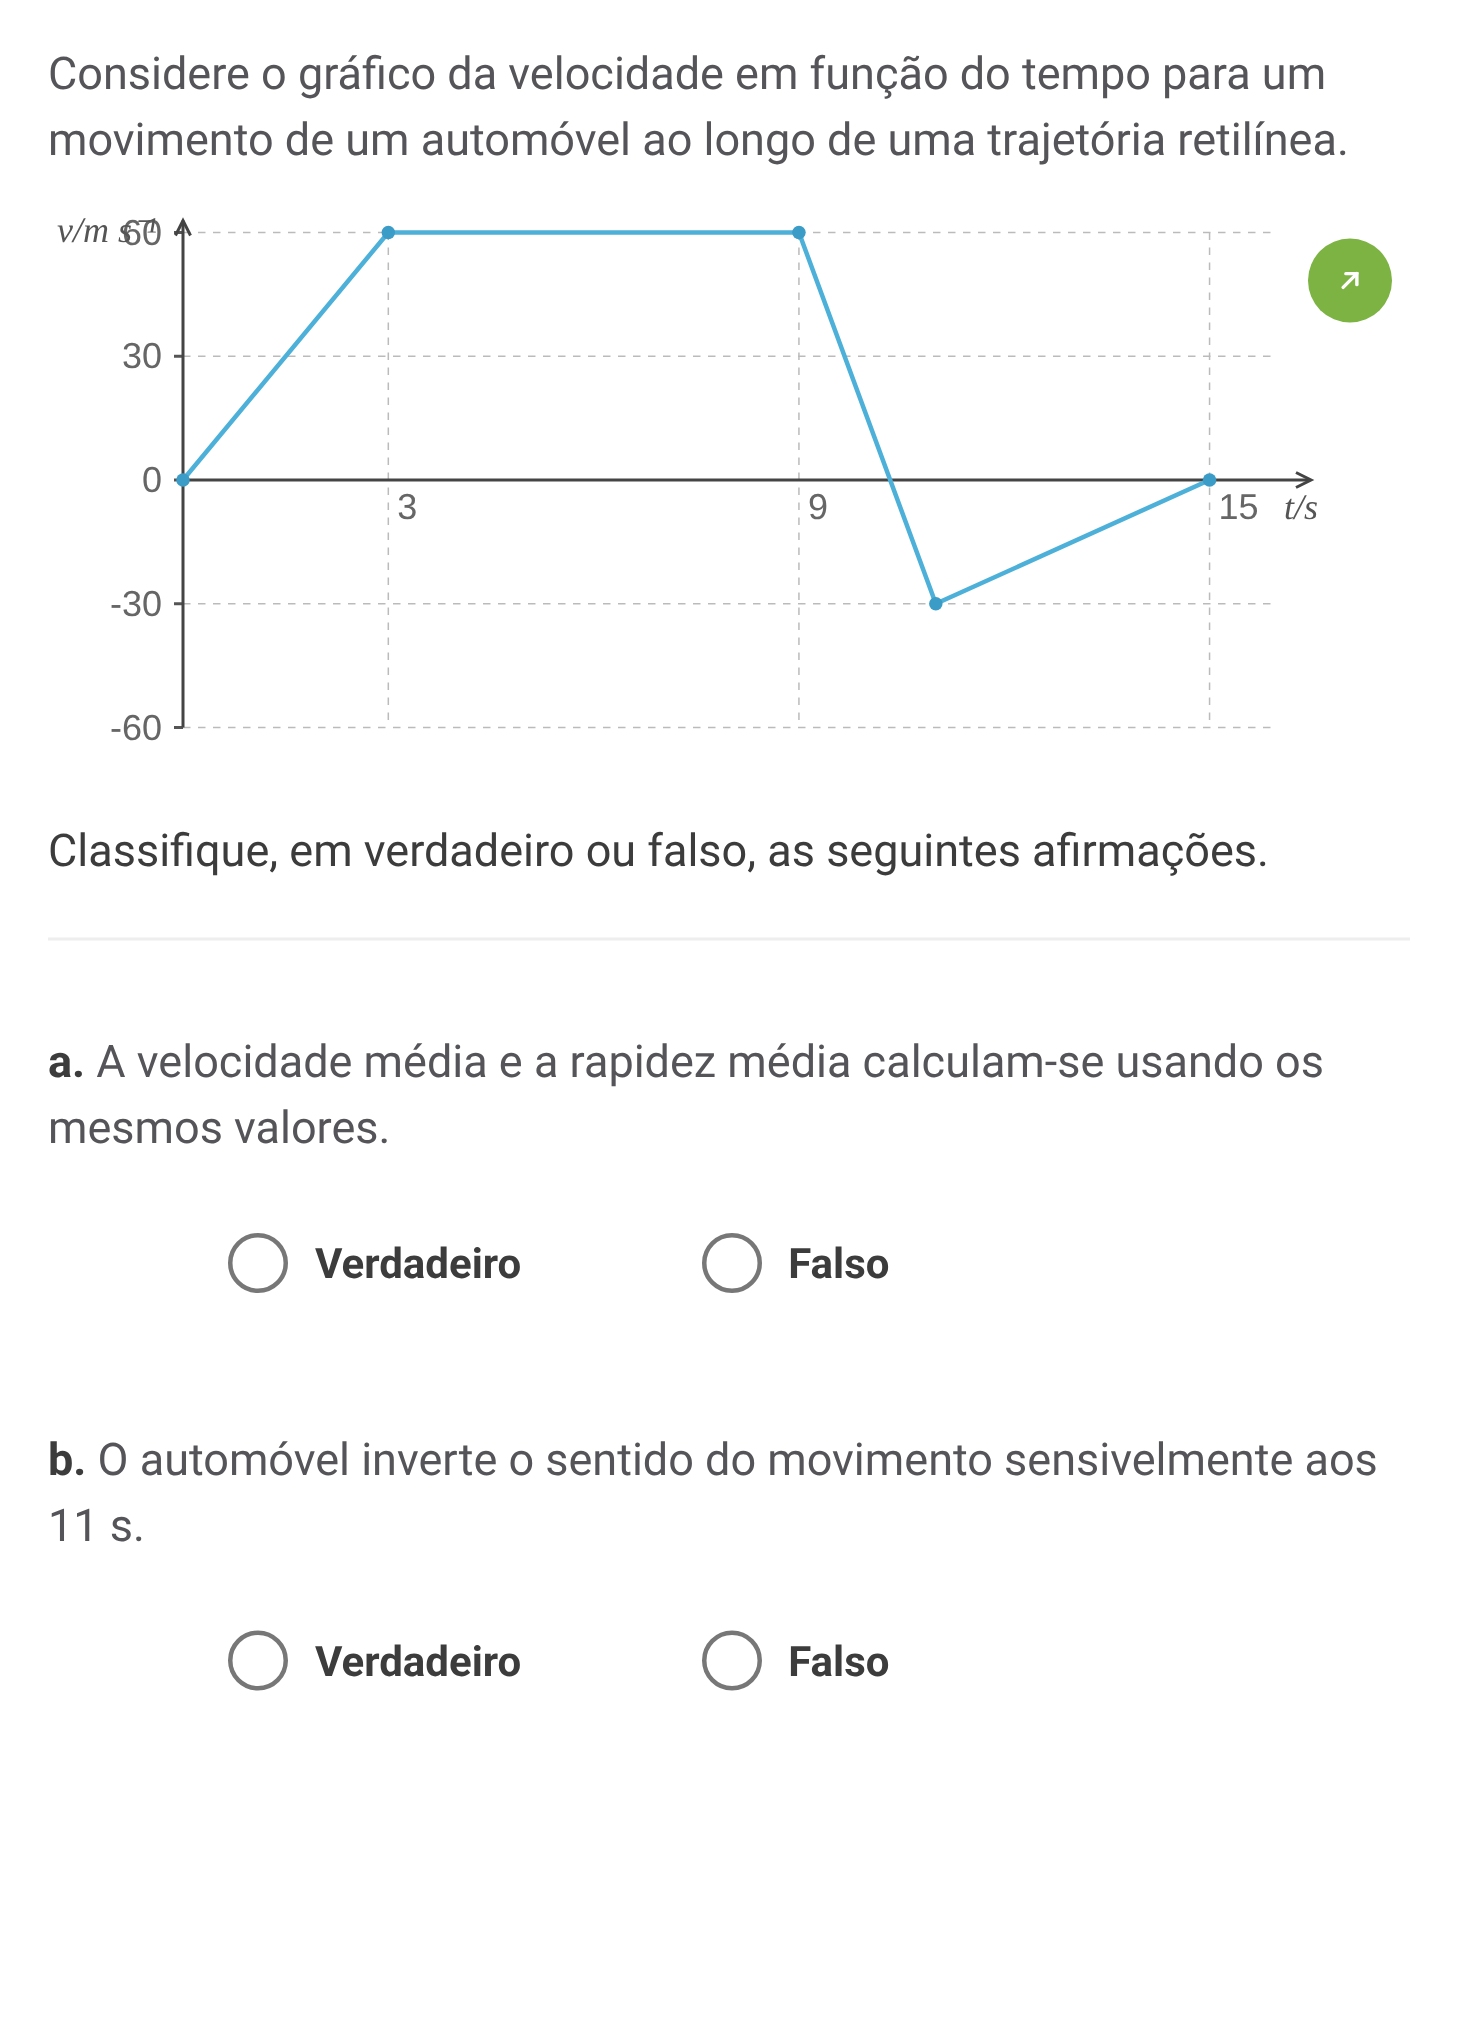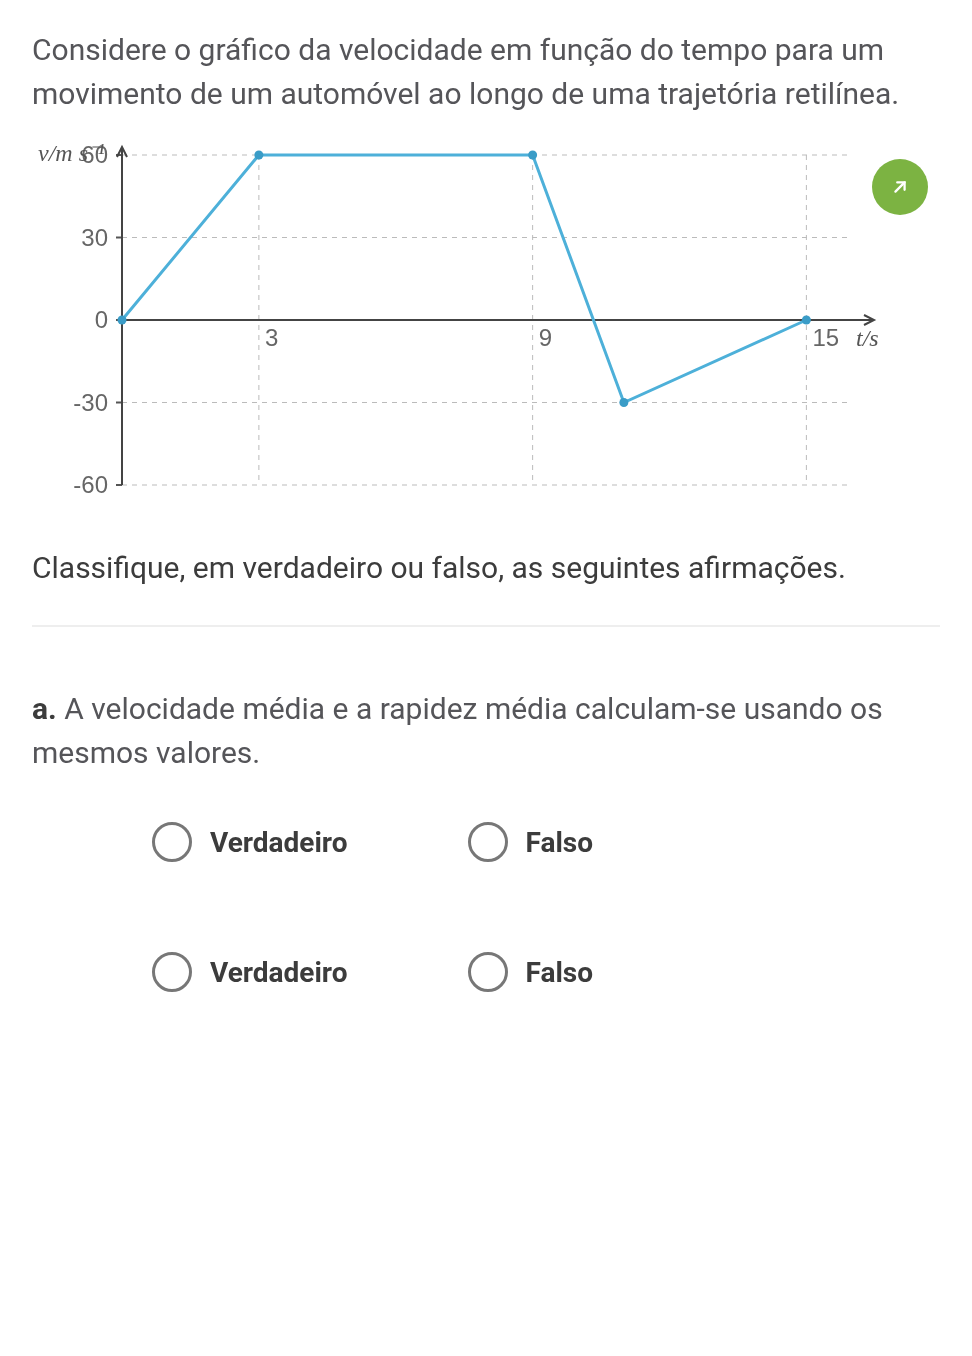--- a/index.html
+++ b/index.html
@@ -149,20 +149,24 @@
         <span class="option-label">Verdadeiro</span>
       </div>
       <div class="option">
         <div class="radio"></div>
         <span class="option-label">Falso</span>
       </div>
     </div>
   </div>
 
   <div class="sub-question">
+    <div class="sub-text">
+      <b>b.</b>
+      <span>O automóvel inverte o sentido do movimento sensivelmente aos 11 s.</span>
+    </div>
     <div class="options">
       <div class="option">
         <div class="radio"></div>
         <span class="option-label">Verdadeiro</span>
       </div>
       <div class="option">
         <div class="radio"></div>
         <span class="option-label">Falso</span>
       </div>
     </div>

